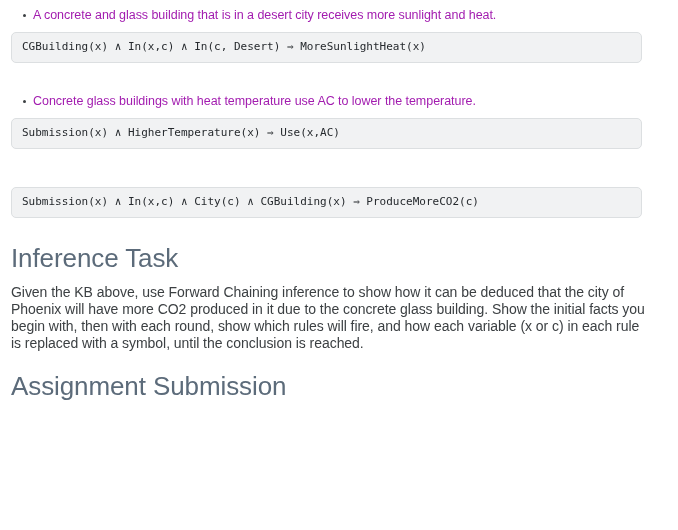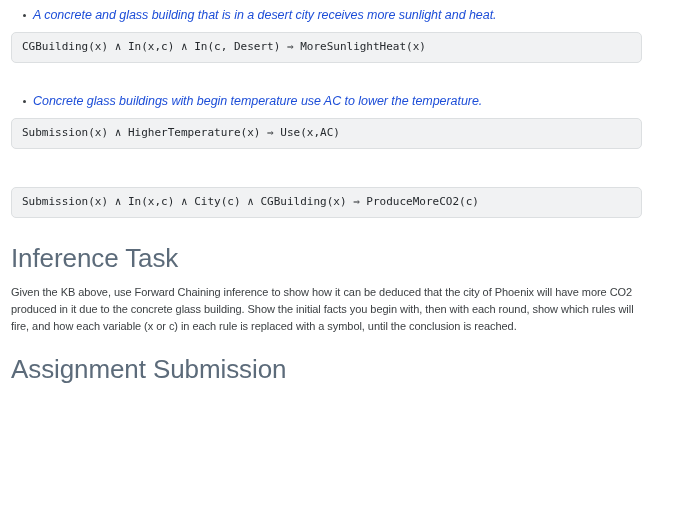--- a/index.html
+++ b/index.html
@@ -34,23 +34,22 @@
     margin: 0;
     padding: 0;
   }
 
   .bullet-line {
     position: relative;
     padding: 0 0 0 33px;
     margin: 0;
     font-size: 12.5px;
     line-height: 17px;
-    color: #1d4ed8;
+    color: #a21caf;
     letter-spacing: -0.05px;
-    font-style: italic;
   }
   .bullet-line .dot {
     position: absolute;
     left: 23px;
     top: 7px;
     width: 3px;
     height: 3px;
     background: #3c4043;
     border-radius: 50%;
   }
@@ -80,21 +79,21 @@
     font-weight: normal;
     font-size: 26px;
     line-height: 24px;
     color: #5c6b7a;
     letter-spacing: -0.1px;
   }
 
   .para {
     margin: 0;
     padding: 0 0 0 11px;
-    font-size: 11px;
+    font-size: 14px;
     line-height: 17px;
     color: #3c4043;
     letter-spacing: -0.05px;
     max-width: 640px;
   }
 
   #inference-heading-wrap { padding-left: 11px; margin-top: 28px; }
   #inference-para-wrap    { margin-top: 14px; }
   #submission-heading-wrap { padding-left: 11px; margin-top: 22px; }
 
@@ -114,21 +113,21 @@
       </div>
       <div class="code-box">CGBuilding(x) ∧ In(x,c) ∧ In(c, Desert) ⇒ MoreSunlightHeat(x)</div>
     </li>
     <div class="gap-after-box"></div>
 
     <div class="gap-after-box"></div>
 
     <li class="kb-item">
       <div class="bullet-line">
         <span class="dot"></span>
-        <span>Concrete glass buildings with begin temperature use AC to lower the temperature.</span>
+        <span>Concrete glass buildings with heat temperature use AC to lower the temperature.</span>
       </div>
       <div class="code-box">Submission(x) ∧ HigherTemperature(x) ⇒ Use(x,AC)</div>
     </li>
     <div class="gap-after-box"></div>
 
     <div class="gap-after-box"></div>
 
     <li class="kb-item">
       <div class="code-box">Submission(x) ∧ In(x,c) ∧ City(c) ∧ CGBuilding(x) ⇒ ProduceMoreCO2(c)</div>
     </li>

